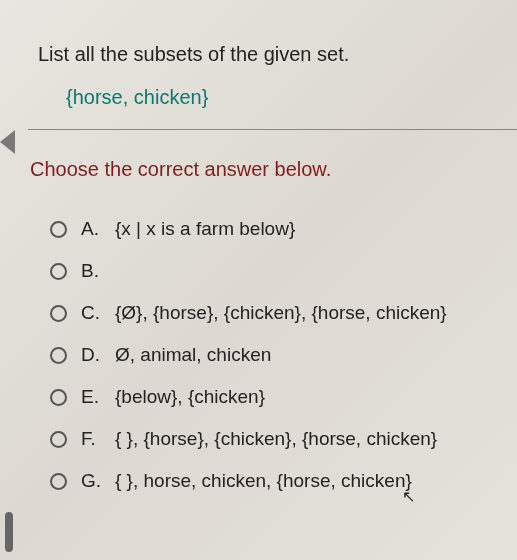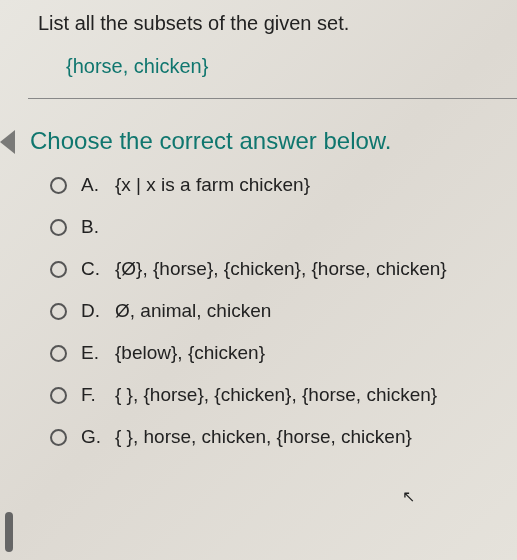--- a/index.html
+++ b/index.html
@@ -16,38 +16,39 @@
       position: relative;
       overflow: hidden;
     }
     .content {
       padding: 12px 20px 10px 38px;
     }
     .question-text {
       font-size: 20px;
       margin-bottom: 20px;
       color: #222;
+      margin-top: 31px;
     }
     .set-display {
       font-size: 20px;
       margin-left: 28px;
       margin-bottom: 20px;
       color: #0f766e;
     }
     .divider {
       border: none;
       border-top: 1px solid #888;
       margin: 0 0 28px -10px;
       width: calc(100% + 30px);
     }
     .instruction {
-      font-size: 24px;
-      margin-bottom: 19px;
+      font-size: 20px;
+      margin-bottom: 37px;
       margin-left: -8px;
-      color: #0f766e;
+      color: #7f1d1d;
     }
     .options {
       margin-left: 12px;
     }
     .option {
       display: flex;
       align-items: center;
       margin-bottom: 20px;
       font-size: 19px;
       color: #222;
@@ -105,21 +106,21 @@
 <div class="content">
   <div class="question-text">List all the subsets of the given set.</div>
   <div class="set-display">{horse, chicken}</div>
   <hr class="divider">
   <div class="instruction">Choose the correct answer below.</div>
 
   <div class="options">
     <div class="option">
       <div class="radio"></div>
       <span class="option-letter">A.</span>
-      <span class="option-text">{x | x is a farm chicken}</span>
+      <span class="option-text">{x | x is a farm below}</span>
     </div>
     <div class="option">
       <div class="radio"></div>
       <span class="option-letter">B.</span>
     </div>
     <div class="option">
       <div class="radio"></div>
       <span class="option-letter">C.</span>
       <span class="option-text">{Ø}, {horse}, {chicken}, {horse, chicken}</span>
     </div>

